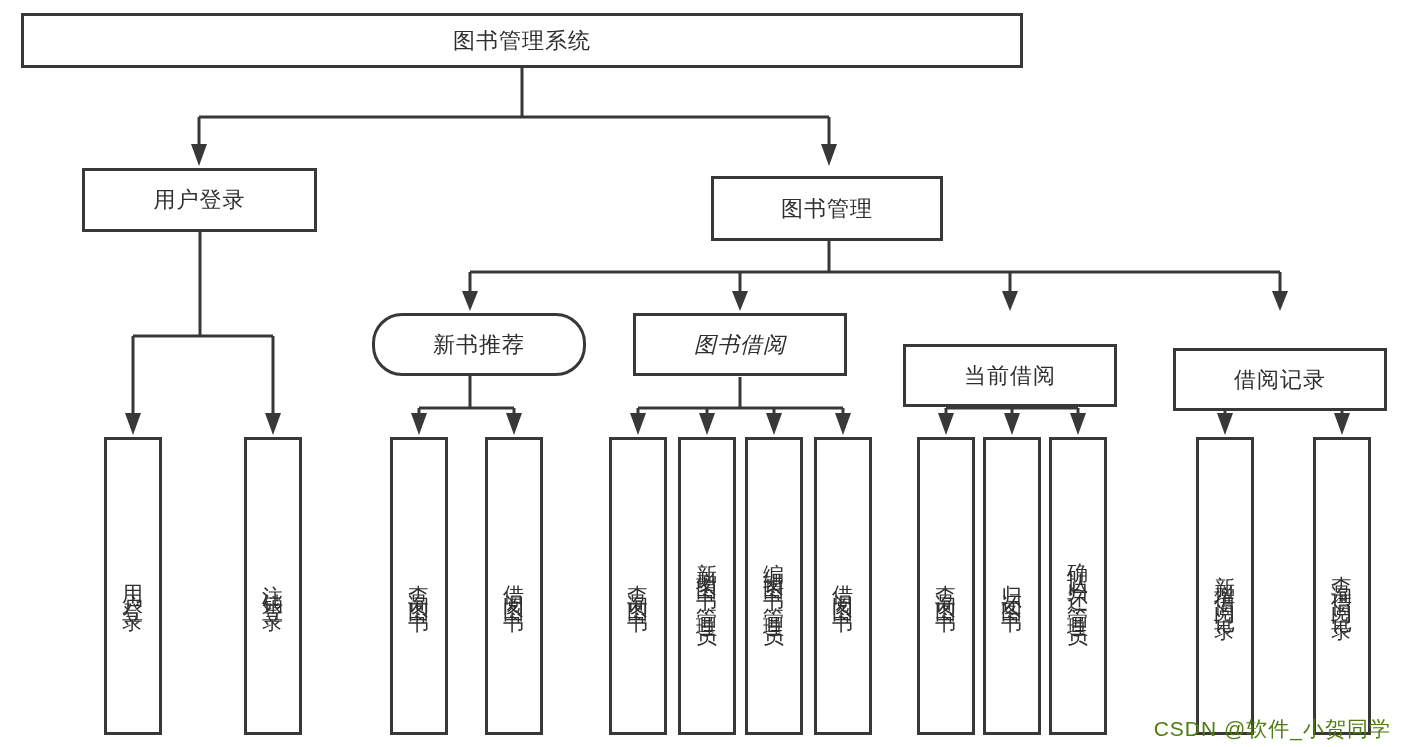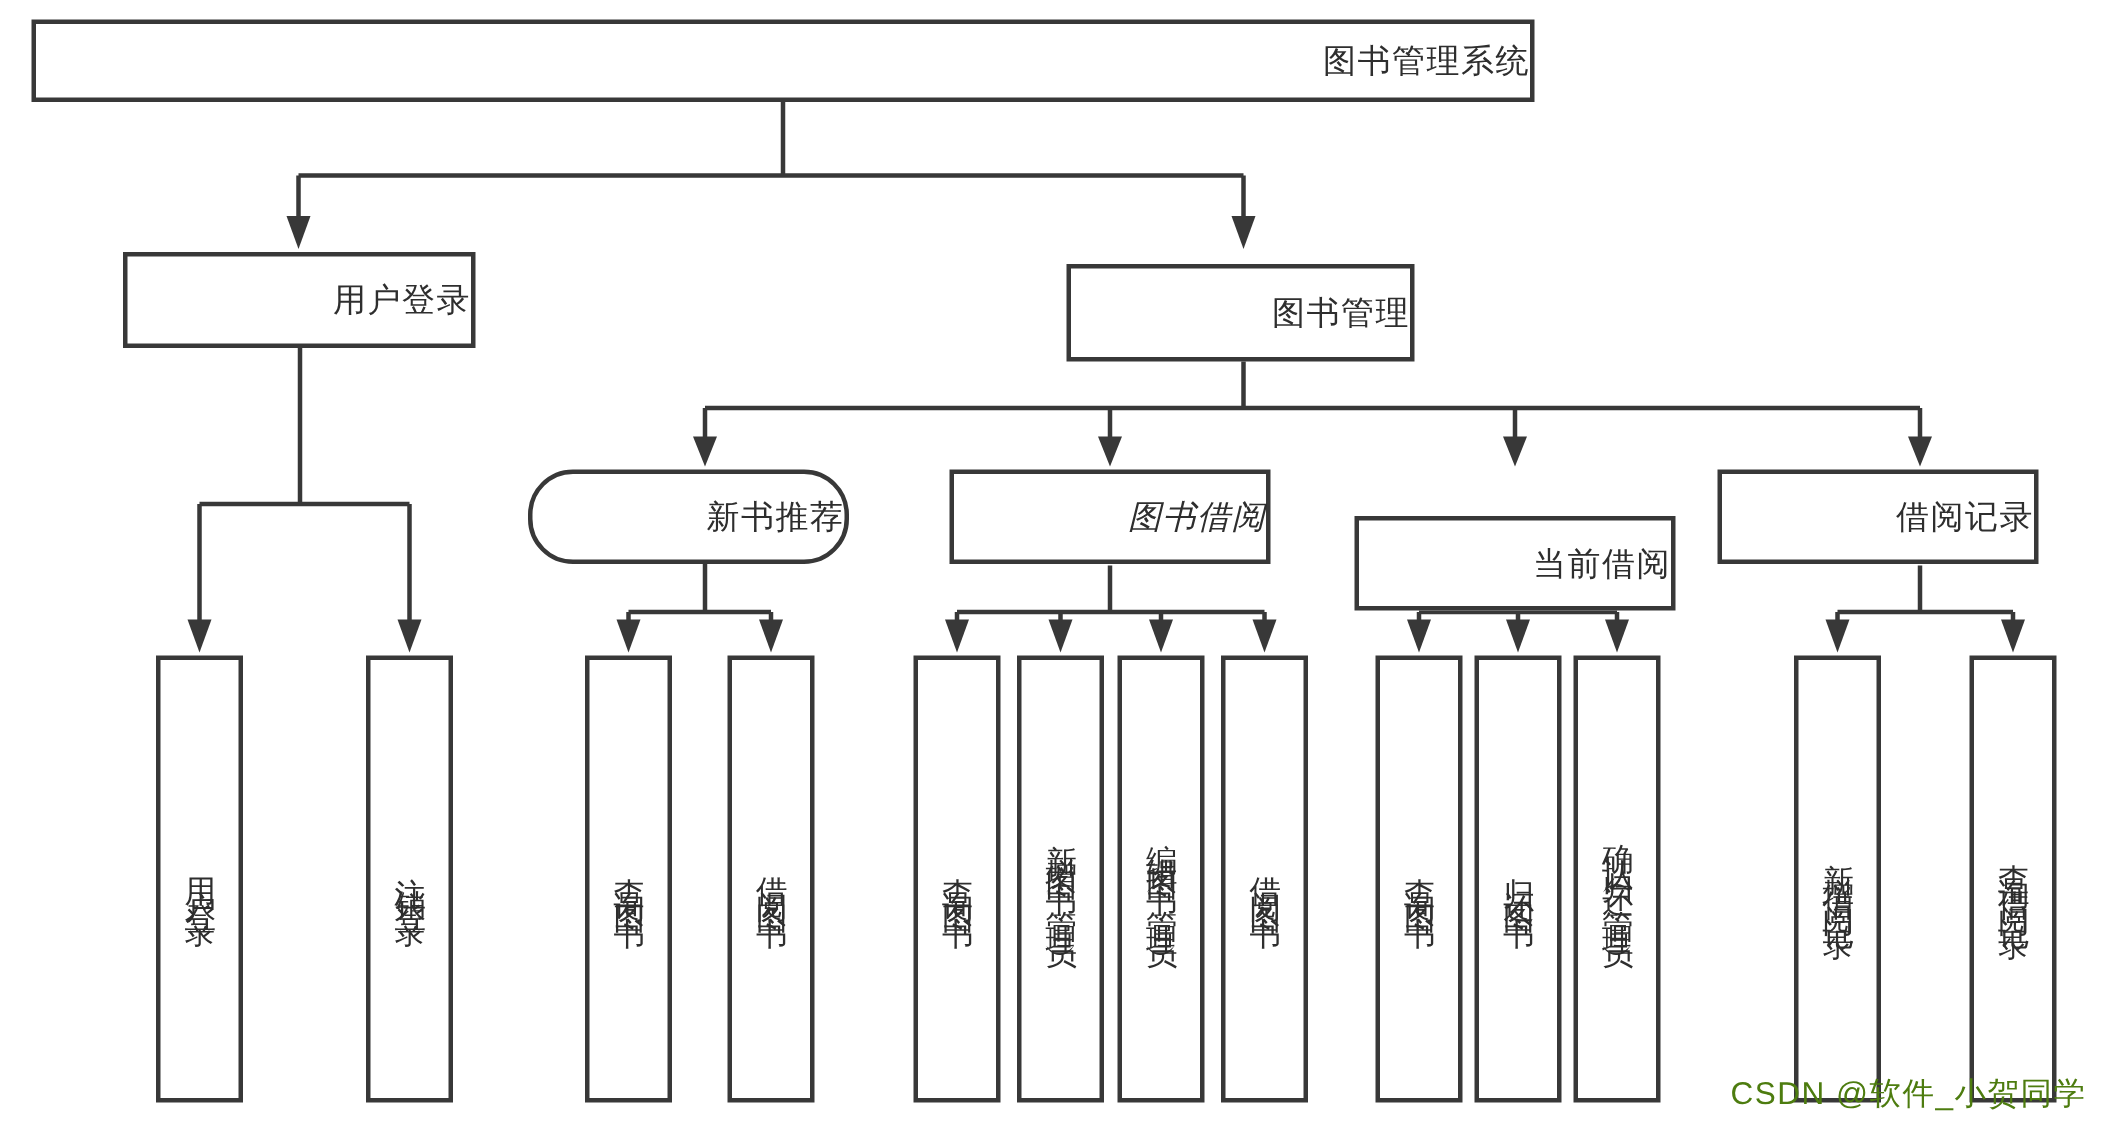--- a/index.html
+++ b/index.html
@@ -21,21 +21,21 @@
     width: 1405px; height: 747px;
     z-index: 1;
   }
   .box {
     position: absolute;
     box-sizing: border-box;
     border: 3px solid #383838;
     background: #ffffff;
     display: flex;
     align-items: center;
-    justify-content: flex-end;
+    justify-content: center;
     color: #2e2e2e;
     font-size: 22px;
     letter-spacing: 1px;
     z-index: 2;
   }
   .vbox {
     position: absolute;
     box-sizing: border-box;
     border: 3px solid #383838;
     background: #ffffff;
@@ -51,24 +51,24 @@
     font-size: 21px;
     line-height: 1;
     letter-spacing: 9px;
     white-space: nowrap;
   }
   
   .root-box   { left: 21px;  top: 13px;  width: 1002px; height: 55px; }
   .l2-a       { left: 82px;  top: 168px; width: 235px;  height: 64px; }
   .l2-b       { left: 711px; top: 176px; width: 232px;  height: 65px; }
   .l3         { top: 313px; height: 63px; width: 214px; }
-  .l3-1 { left: 352px; border-radius: 30px; }
+  .l3-1 { left: 372px; border-radius: 30px; }
   .l3-2 { left: 633px; font-style: italic; }
   .l3-3 { left: 903px; margin-top: 31px; }
-  .l3-4 { left: 1145px; }
+  .l3-4 { left: 1173px; margin-top: 35px; }
   .leaf { top: 437px; height: 298px; width: 58px; }
   .leaf-g1-1 { left: 104px; }
   .leaf-g1-2 { left: 244px; }
   .leaf-g2-1 { left: 390px; }
   .leaf-g2-2 { left: 485px; }
   .leaf-g3-1 { left: 609px; }
   .leaf-g3-2 { left: 678px; }
   .leaf-g3-3 { left: 745px; }
   .leaf-g3-4 { left: 814px; }
   .leaf-g4-1 { left: 917px; }

